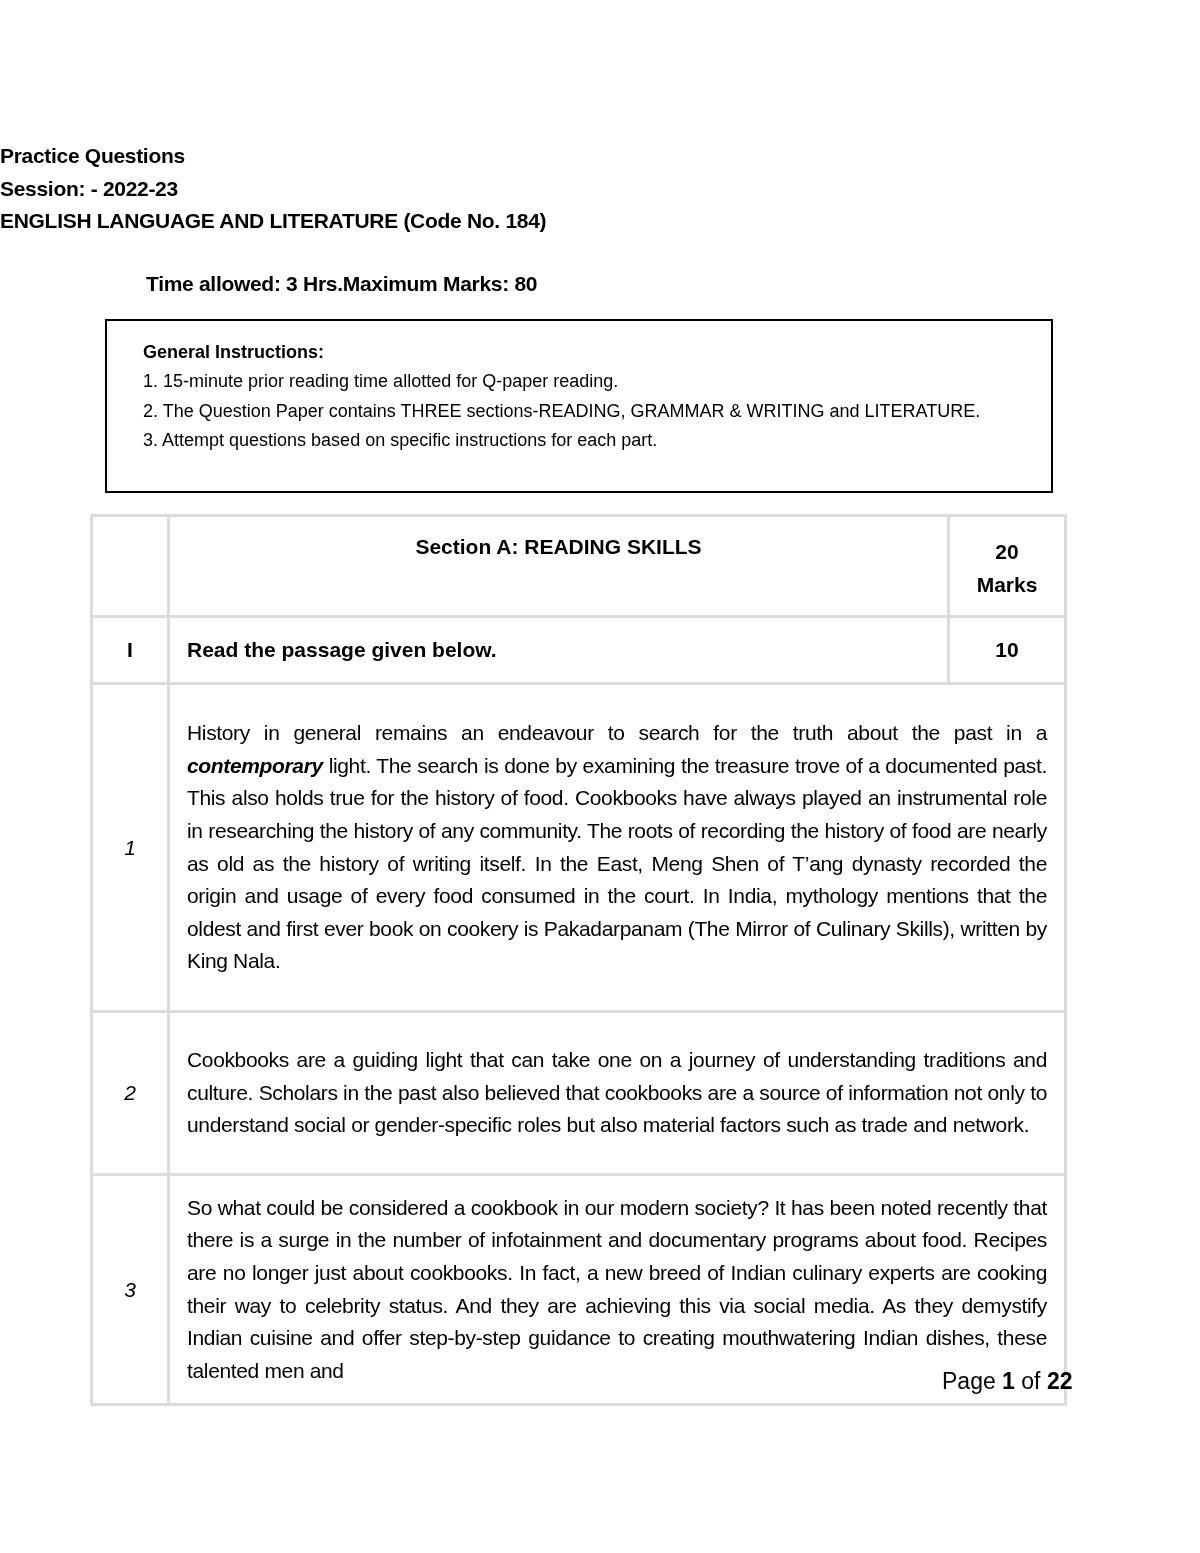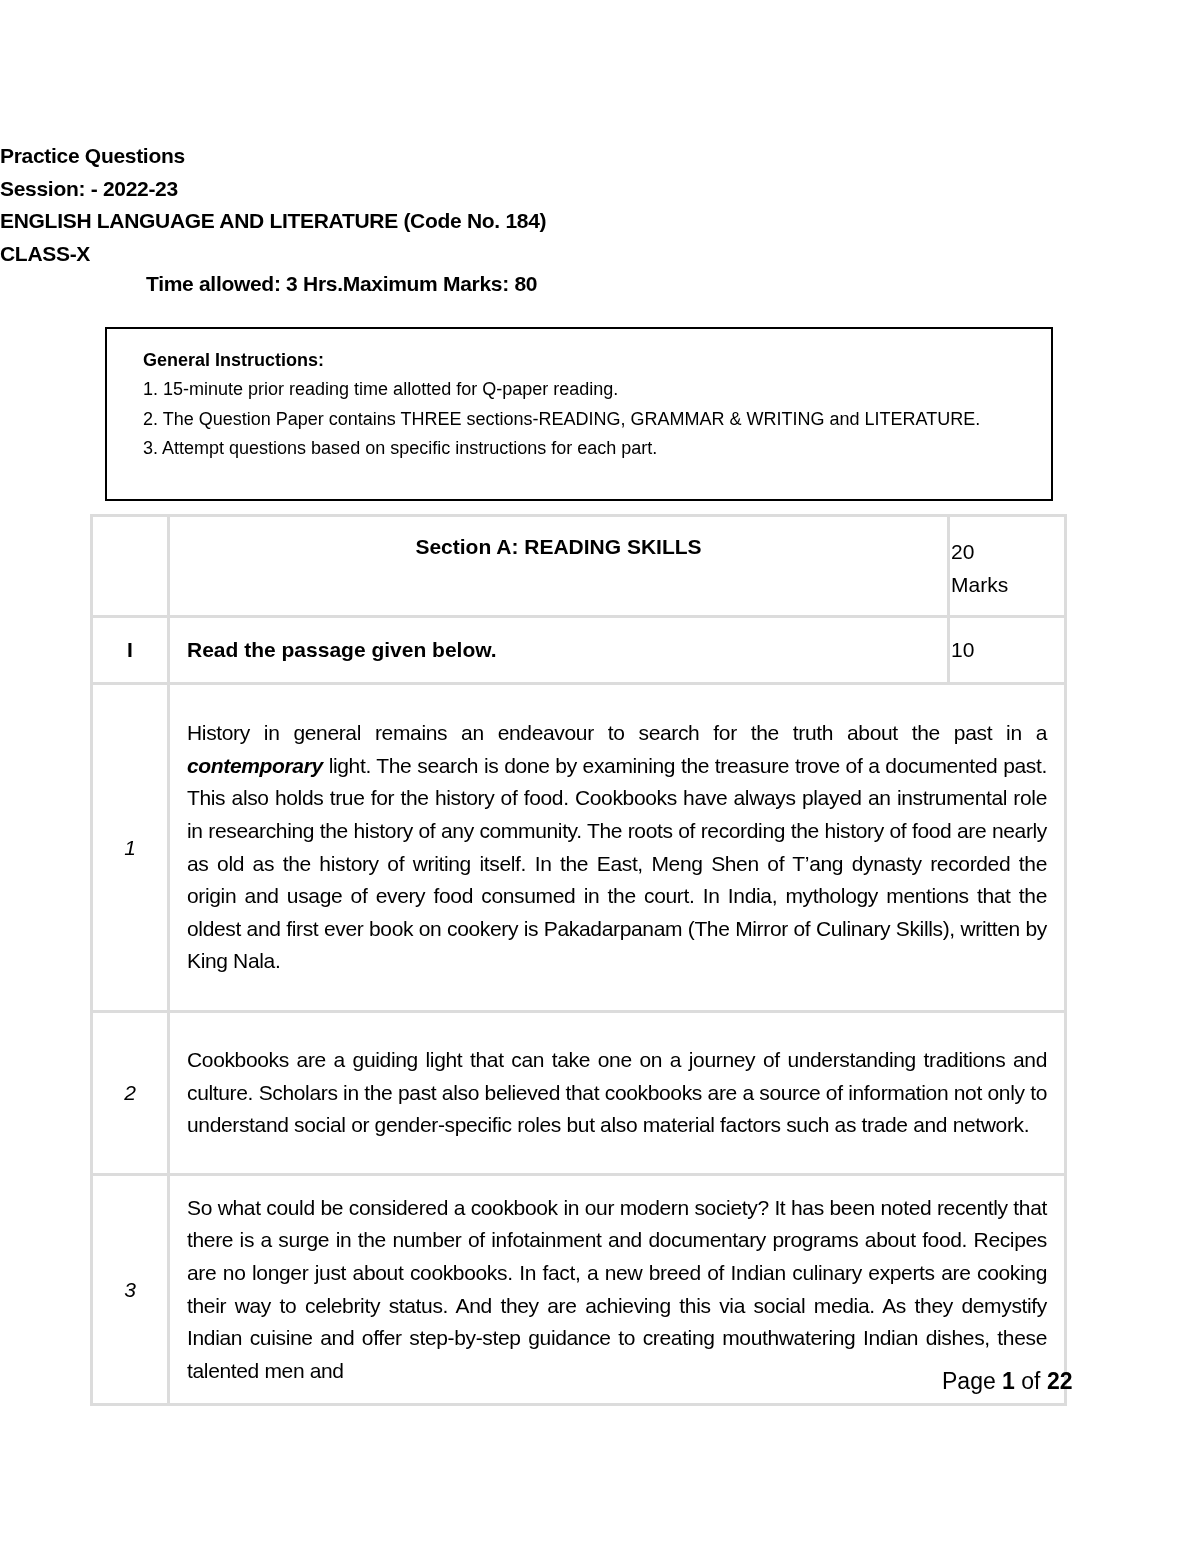--- a/index.html
+++ b/index.html
@@ -1,43 +1,42 @@
 <!DOCTYPE html>
 <html><head>
 <meta charset="utf-8">
 <style>
   html, body { margin:0; padding:0; background:#ffffff; }
   body { width:1200px; height:1553px; position:relative; font-family:"Liberation Sans", sans-serif; color:#000; overflow:hidden; }
   .header { position:absolute; left:0; top:140px; width:1200px; }
   .header .line { font-size:21px; font-weight:bold; line-height:32.5px; letter-spacing:-0.3px; }
   .meta-row { position:absolute; top:272px; left:146px; width:908px; display:flex; font-size:21px; font-weight:bold; letter-spacing:-0.3px; }
-  .instr-box { position:absolute; left:105px; top:319px; width:948px; height:174px; border:2.5px solid #000; box-sizing:border-box; padding:16px 36px 0 36px;margin-top:8px; }
+  .instr-box { position:absolute; left:105px; top:319px; width:948px; height:174px; border:2.5px solid #000; box-sizing:border-box; padding:16px 36px 0 36px; }
   .instr-box .title { font-size:18px; font-weight:bold; line-height:30px; }
   .instr-box .item { font-size:18px; line-height:29.5px; }
   table.qtable { position:absolute; left:90px; top:514px; width:977px; border-collapse:collapse; }
   table.qtable td { border:3px solid #dcdcdc; vertical-align:middle; font-size:21px; }
   td.num { width:72px; text-align:center; }
-  td.marks { width:112px; font-weight:normal; }
+  td.marks { width:112px; text-align:center; font-weight:bold; }
   td.body { padding:0 17px; }
   .sec-title { font-weight:bold; text-align:center; vertical-align:top !important; padding-top:18px !important; }
   .marks-top { vertical-align:top !important; padding-top:18px; line-height:33px; }
   .bold { font-weight:bold; }
   .para { text-align:justify; line-height:32.6px; letter-spacing:-0.35px; }
   .para b i { font-weight:bold; font-style:italic; }
   .inum { font-style:italic; font-size:19px; }
   .footer { position:absolute; top:1368px; left:942px; font-size:23px; }
 </style>
 </head>
 <body>
 
 <div class="header">
   <div class="line">Practice Questions</div>
   <div class="line">Session: - 2022-23</div>
   <div class="line">ENGLISH LANGUAGE AND LITERATURE (Code No. 184)</div>
-  <div class="line">CLASS-X</div>
 </div>
 
 <div class="meta-row">
   <span>Time allowed: 3 Hrs.</span>
   <span>Maximum Marks: 80</span>
 </div>
 
 <div class="instr-box">
   <div class="title">General Instructions:</div>
   <div class="item">1. 15-minute prior reading time allotted for Q-paper reading.</div>

